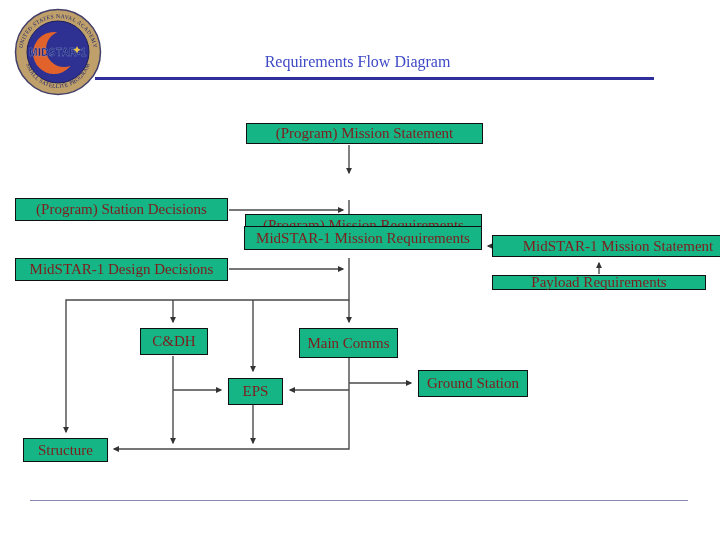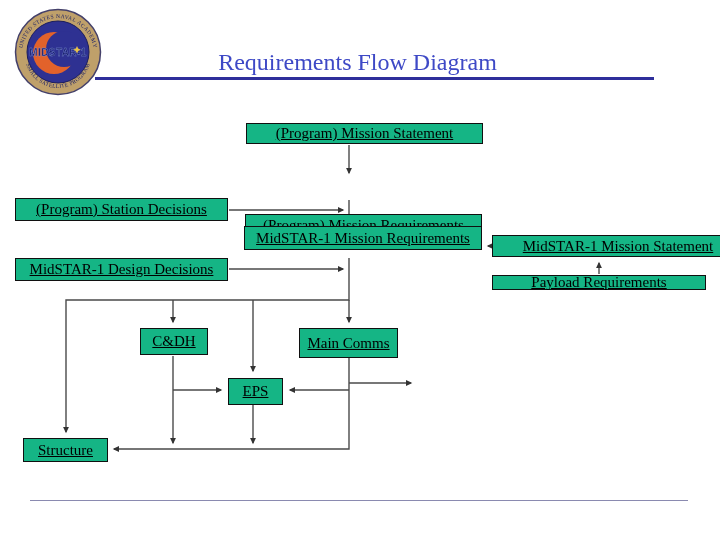--- a/index.html
+++ b/index.html
@@ -6,41 +6,40 @@
   #slide{
     position:relative;
     width:720px;height:540px;
     background:#ffffff;
     overflow:hidden;
     font-family:"Liberation Serif","DejaVu Serif",serif;
   }
   #title{
     position:absolute;left:90px;top:49px;width:535px;
     text-align:center;
-    font-size:24px;line-height:26px;
+    font-size:16px;line-height:26px;
     color:#3e49c6;
     white-space:nowrap;
   }
   #title-rule{
     position:absolute;left:95px;top:77px;width:559px;height:3px;
     background:#2e2f9b;
   }
   #bottom-rule{
     position:absolute;left:30px;top:500px;width:658px;height:1px;
     background:#8a8ab0;
   }
   .box{
     position:absolute;
     box-sizing:border-box;
     background:#15b585;
     border:1.5px solid #101010;
     display:flex;align-items:center;justify-content:center;
-    font-size:15px;color:#000000;
+    font-size:15px;color:#7f1d1d;
     white-space:nowrap;
-    text-decoration:underline;
   }
   #connectors{position:absolute;left:0;top:0;}
   #logo{position:absolute;left:14px;top:8px;}
 </style>
 </head>
 <body>
 
 <div id="slide">
 
   <svg id="logo" width="88" height="88" viewBox="0 0 88 88">
@@ -141,20 +140,23 @@
   </div>
 
   <div class="box" style="left:299px;top:328px;width:99px;height:30px;">
     <span>Main Comms</span>
   </div>
 
   <div class="box" style="left:228px;top:378px;width:55px;height:27px;">
     <span>EPS</span>
   </div>
 
+  <div class="box" style="left:418px;top:370px;width:110px;height:27px;">
+    <span>Ground Station</span>
+  </div>
 
   <div class="box" style="left:23px;top:438px;width:85px;height:24px;align-items:center;">
     <span>Structure</span>
   </div>
 
   <div id="bottom-rule"></div>
 
 </div>
 
 </body></html>

